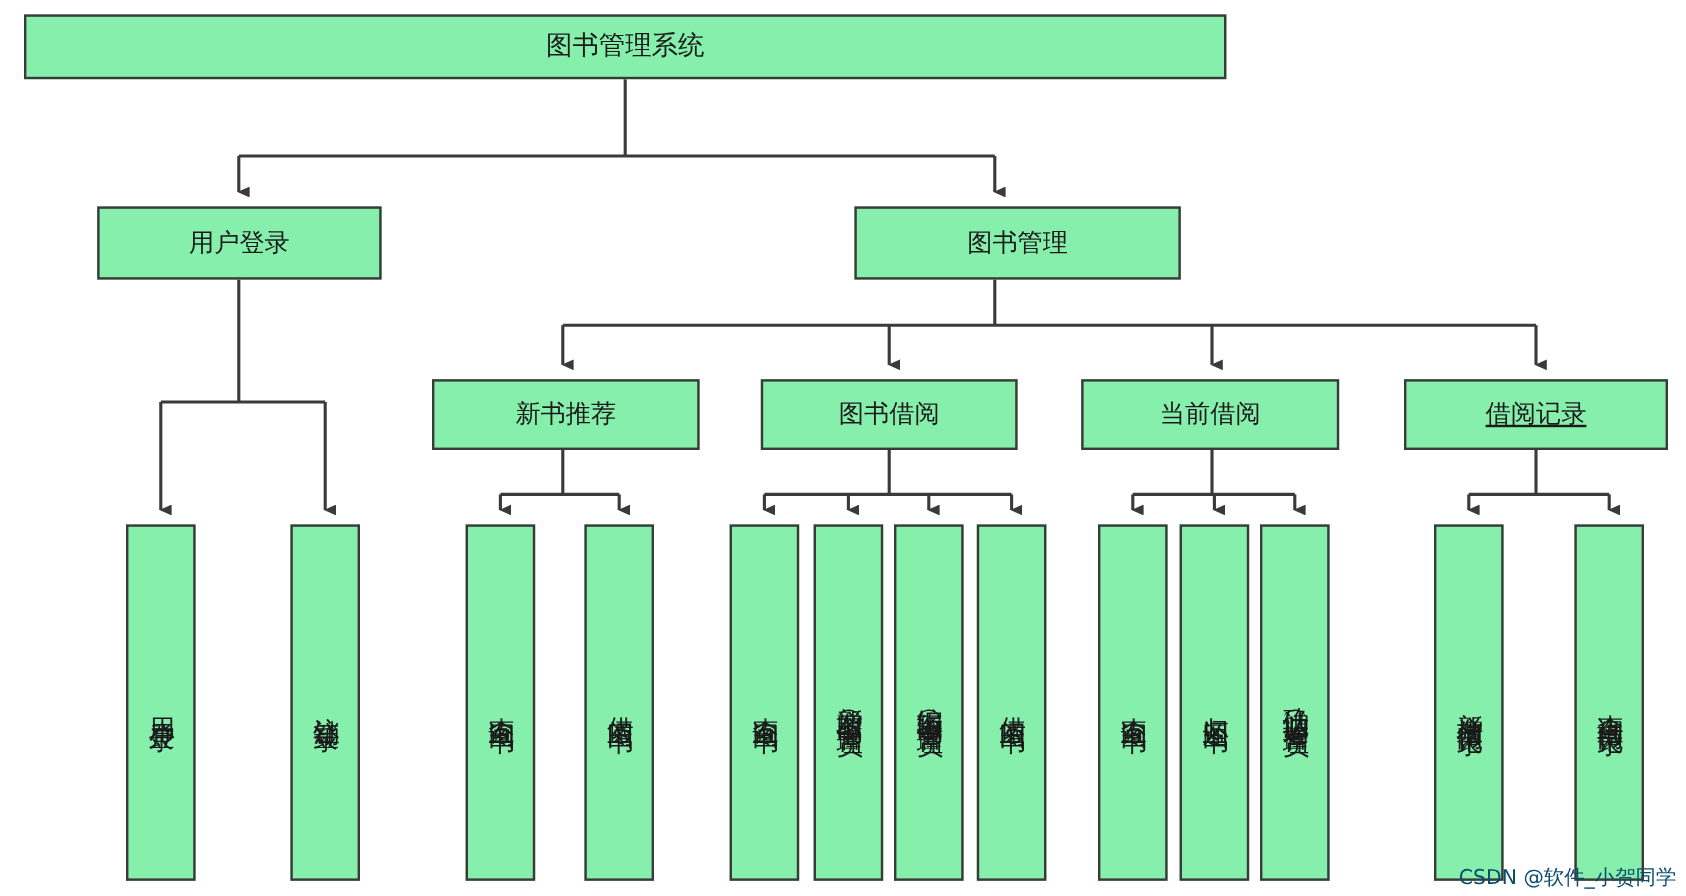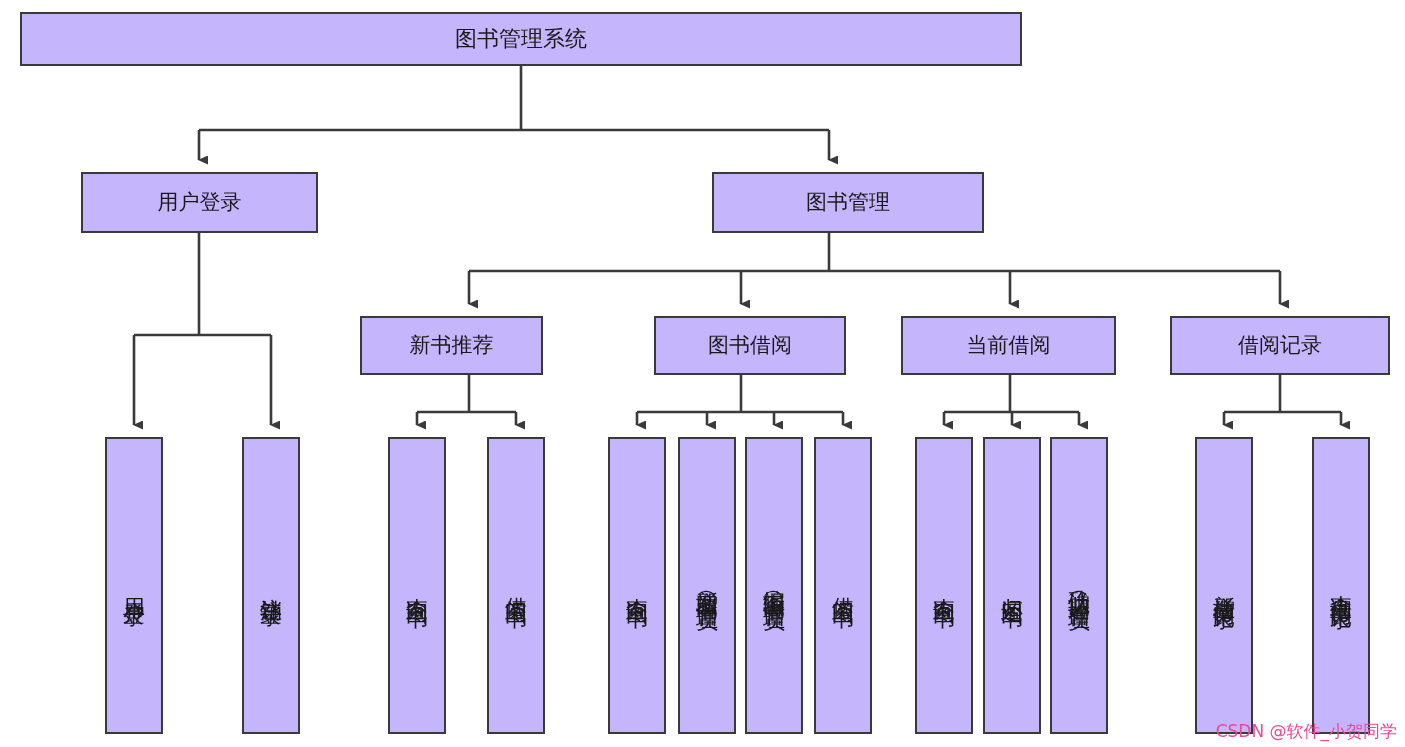--- a/index.html
+++ b/index.html
@@ -6,21 +6,21 @@
   body{
     width:1405px;height:747px;
     font-family:"DejaVu Sans","Liberation Sans",sans-serif;
     overflow:hidden;
   }
   #canvas{position:relative;width:1405px;height:747px;background:#ffffff;}
   #wires{position:absolute;left:0;top:0;width:1405px;height:747px;}
   .node{
     position:absolute;
     box-sizing:border-box;
-    background:#c4b5fd;
+    background:#86efac;
     border:2.5px solid #3a3a3a;
     display:flex;
     align-items:center;
     justify-content:center;
     color:#1a1a1a;
     z-index:2;
   }
   .node .label{
     display:block;
     text-align:center;
@@ -35,21 +35,21 @@
     writing-mode:vertical-rl;
     text-orientation:upright;
     font-size:22px;
     letter-spacing:3px;
     line-height:1;
   }
   #watermark{
     position:absolute;
     right:8px;bottom:4px;
     font-size:17px;
-    color:#ec4899;
+    color:#0c4a6e;
     z-index:5;
     white-space:pre;
     font-family:"DejaVu Sans","Liberation Sans",sans-serif;
   }
 </style>
 </head>
 <body>
 
 <div id="canvas">
 
@@ -107,30 +107,30 @@
     <span class="label">图书管理系统</span>
   </div>
 
   <div class="node n-l2" style="left:81px;top:172px;width:237px;height:61px;">
     <span class="label">用户登录</span>
   </div>
   <div class="node n-l2" style="left:712px;top:172px;width:272px;height:61px;">
     <span class="label">图书管理</span>
   </div>
 
-  <div class="node n-l3" style="left:360px;top:316px;width:183px;height:59px;">
+  <div class="node n-l3" style="left:360px;top:316px;width:223px;height:59px;">
     <span class="label">新书推荐</span>
   </div>
-  <div class="node n-l3" style="left:634px;top:316px;width:192px;height:59px;margin-left:20px;">
+  <div class="node n-l3" style="left:634px;top:316px;width:214px;height:59px;">
     <span class="label">图书借阅</span>
   </div>
   <div class="node n-l3" style="left:901px;top:316px;width:215px;height:59px;">
     <span class="label">当前借阅</span>
   </div>
-  <div class="node n-l3" style="left:1170px;top:316px;width:220px;height:59px;">
+  <div class="node n-l3" style="left:1170px;top:316px;width:220px;height:59px;text-decoration:underline;">
     <span class="label">借阅记录</span>
   </div>
 
   <div class="node n-leaf" style="left:105px;top:437px;width:58px;height:297px;">
     <span class="label">用户登录</span>
   </div>
   <div class="node n-leaf" style="left:242px;top:437px;width:58px;height:297px;">
     <span class="label">注销登录</span>
   </div>
   <div class="node n-leaf" style="left:388px;top:437px;width:58px;height:297px;">

